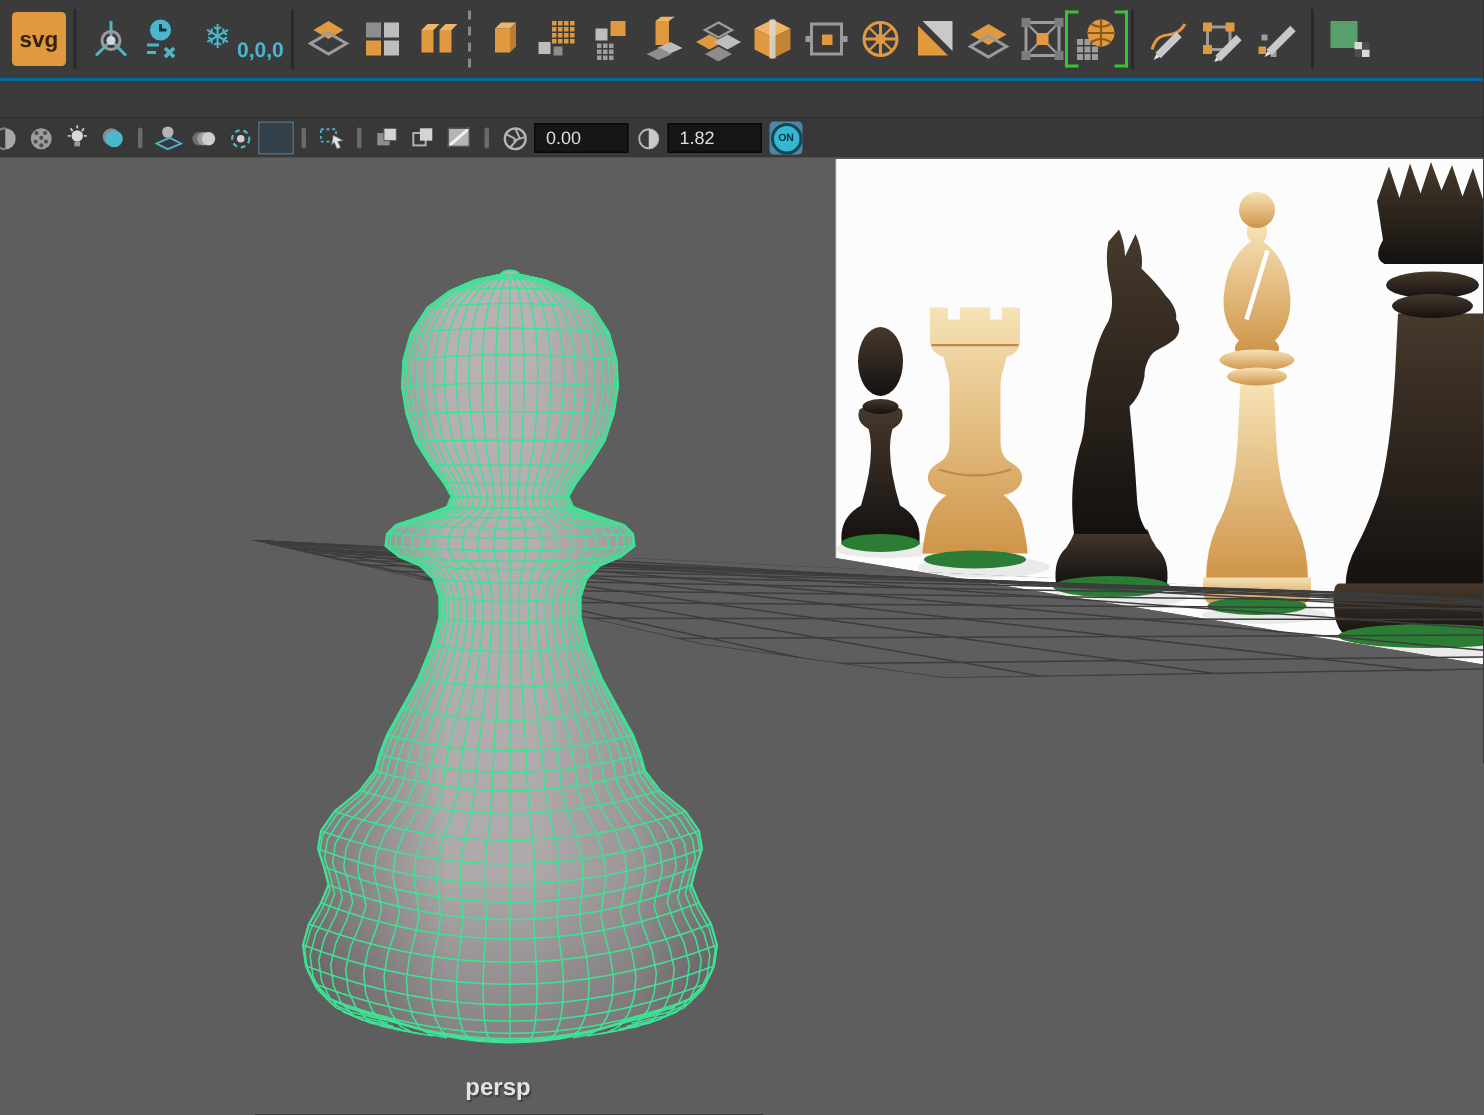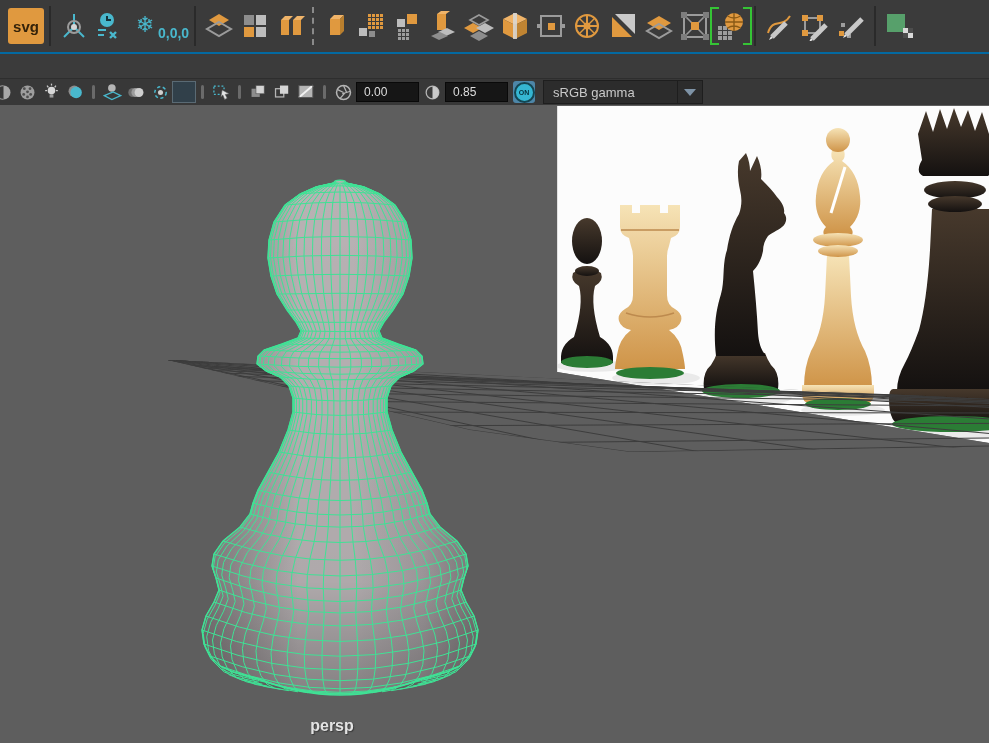--- a/index.html
+++ b/index.html
@@ -380,29 +380,23 @@
           </svg>
         </div>
       </div>
     <div class="numfield">0.00</div>
     <div class="picon" id="gamma-icon-slot">
         <svg width="19" height="19" viewBox="0 0 30 30">
           <circle cx="15" cy="15" r="10" fill="#3a3a3a" stroke="#b5b5b5" stroke-width="2"></circle>
           <path d="M15 5 A10 10 0 0 1 15 25 Z" fill="#c9c9c9"></path>
         </svg>
       </div>
-    <div class="numfield">0.85</div>
+    <div class="numfield">1.82</div>
     <div class="onbtn">
       <span class="oncircle">ON</span>
-    </div>
-    <div class="select">
-      <span class="lbl">sRGB gamma</span>
-      <span class="arrowbox">
-          <i></i>
-        </span>
     </div>
   </div>
 
   <div id="viewport">
     <svg id="vpsvg" width="989" height="638" viewBox="0 105 989 638">
         <rect x="0" y="105" width="989" height="638" fill="#5e5e5e"></rect>
         <defs>
           <linearGradient id="ebonyG" x1="0" y1="0" x2="0" y2="1">
             <stop offset="0%" stop-color="#47392c"></stop>
             <stop offset="100%" stop-color="#141110"></stop>

